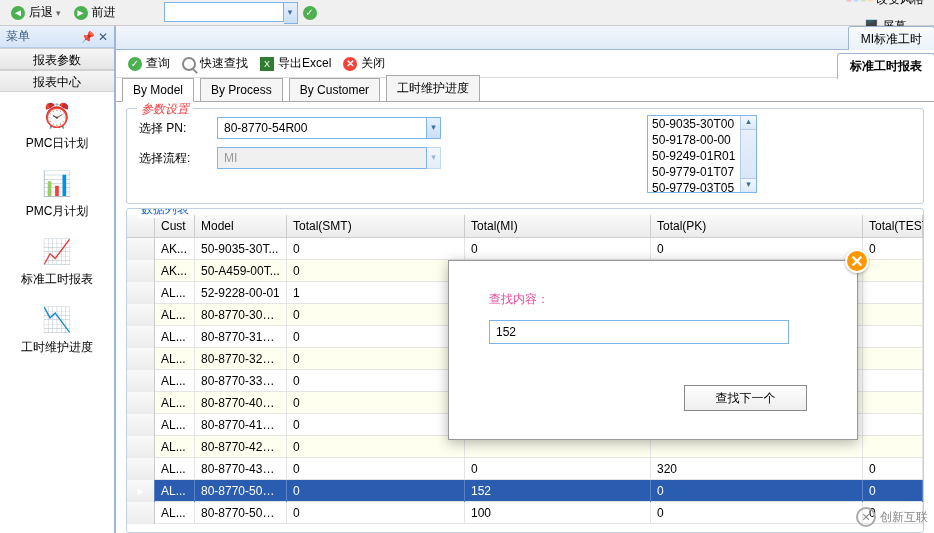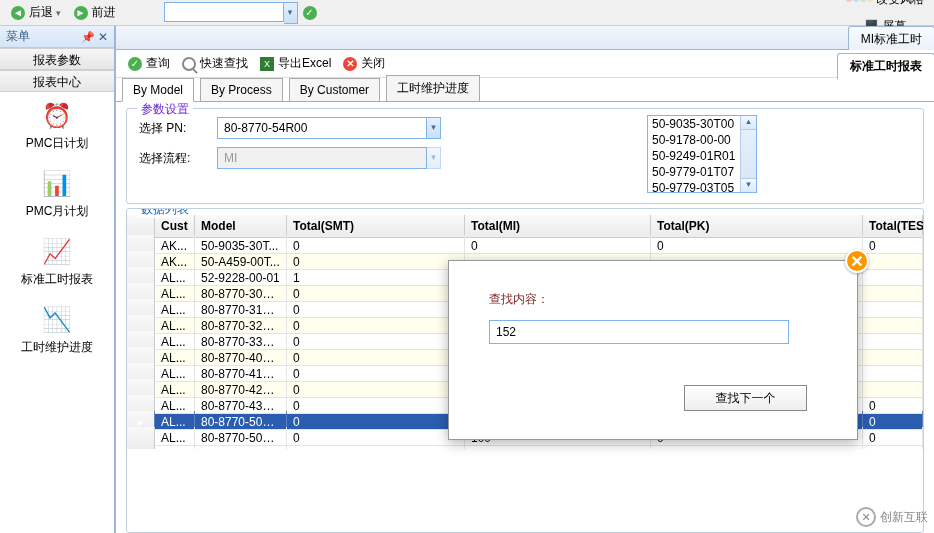--- a/index.html
+++ b/index.html
@@ -27,50 +27,50 @@
 .action-bar{height:28px;display:flex;align-items:center;gap:12px;padding:0 12px;background:#fff;border-bottom:1px solid #ddd;}
 .act{display:flex;align-items:center;gap:4px;cursor:pointer;}
 .circle-red{width:14px;height:14px;border-radius:50%;background:#f44336;color:#fff;font-size:10px;line-height:14px;text-align:center;font-weight:bold;}
 .mag{width:14px;height:14px;border:2px solid #888;border-radius:50%;position:relative;}
 .mag:after{content:"";position:absolute;width:6px;height:2px;background:#888;bottom:-3px;right:-4px;transform:rotate(45deg);}
 .excel-ico{width:14px;height:14px;background:#2e7d32;color:#fff;font-size:9px;text-align:center;line-height:14px;}
 .subtabs{height:24px;display:flex;align-items:flex-end;padding-left:6px;border-bottom:1px solid #aaa;gap:4px;}
 .subtab{padding:4px 10px;border:1px solid #aaa;border-bottom:none;background:#f5f5f5;cursor:pointer;margin-right:2px;}
 .subtab.active{background:#fff;border-bottom:1px solid #fff;position:relative;top:1px;}
 .fieldset{margin:6px 10px 4px;border:1px solid #c0d0e0;border-radius:3px;padding:8px 12px;position:relative;}
-.legend{position:absolute;top:-8px;left:10px;background:#fff;padding:0 4px;color:#6d28d9;}
+.legend{position:absolute;top:-8px;left:10px;background:#fff;padding:0 4px;color:#ef4444;font-style:italic;}
 .param-row{display:flex;align-items:center;gap:8px;margin-bottom:8px;}
 .param-row label{width:70px;}
 .combo{display:flex;}
 .combo input{width:210px;height:22px;border:1px solid #7eb4ea;padding:0 6px;}
 .combo .dd-sm{height:22px;}
 .listbox{position:absolute;left:520px;top:6px;width:110px;height:78px;border:1px solid #7eb4ea;background:#fff;overflow:hidden;}
 .listbox .lb-item{padding:1px 4px;}
 .lb-scroll{position:absolute;right:0;top:0;width:16px;height:100%;background:linear-gradient(#eaf1fa,#d5e5f7);border-left:1px solid #b6cce5;}
 .lb-scroll .arr{height:14px;text-align:center;font-size:9px;color:#3b6ea5;background:linear-gradient(#f3f8fe,#dae9f9);border-bottom:1px solid #b6cce5;}
 .lb-scroll .arr.dn{position:absolute;bottom:0;width:100%;border-top:1px solid #b6cce5;border-bottom:none;}
 .grid-area{flex:1;margin:0 10px;border:1px solid #c0d0e0;border-radius:3px;position:relative;overflow:hidden;}
 .grid-legend{position:absolute;top:-8px;left:10px;background:#fff;padding:0 4px;color:#1565c0;z-index:2;}
 .grid{margin-top:6px;width:100%;}
 .ghead{display:flex;background:linear-gradient(#f9f9f9,#ececec);border-bottom:1px solid #ccc;}
-.gh{border-right:1px solid #ccc;padding:4px 6px;font-weight:bold;}
-.grow{display:flex;border-bottom:1px solid #e4e4e4;height:16px;align-items:center;}
+.gh{border-right:1px solid #ccc;padding:4px 6px;font-weight:normal;}
+.grow{display:flex;border-bottom:1px solid #e4e4e4;height:22px;align-items:center;}
 .grow.alt{background:#fffff0;}
 .grow.sel{background:#2a5db0;color:#fff;}
 .grow.sel .gc{border-right-color:#5a82c4;}
 .gc{border-right:1px solid #e4e4e4;padding:0 6px;overflow:hidden;white-space:nowrap;text-overflow:ellipsis;height:22px;line-height:22px;}
 .rowhdr{width:28px;background:linear-gradient(#f9f9f9,#ececec);border-right:1px solid #ccc;text-align:center;}
 .c-cust{width:40px;}
 .c-model{width:92px;}
 .c-smt{width:178px;}
 .c-mi{width:186px;}
 .c-pk{width:212px;}
 .c-test{width:60px;}
 .dialog{position:absolute;left:448px;top:260px;width:410px;height:180px;background:#fff;border:1px solid #999;box-shadow:0 3px 12px rgba(0,0,0,0.3);z-index:10;padding:30px 40px;}
-.dlg-label{color:#7f1d1d;margin-bottom:12px;}
+.dlg-label{color:#ec4899;margin-bottom:12px;}
 .dlg-input{width:300px;height:24px;border:1px solid #7eb4ea;padding:0 6px;}
 .dlg-btn{position:absolute;right:50px;bottom:28px;width:123px;height:26px;border:1px solid #888;background:linear-gradient(#fff,#eee);cursor:pointer;}
 .dlg-close{position:absolute;right:-12px;top:-12px;width:24px;height:24px;border-radius:50%;background:#ff9800;color:#fff;font-size:16px;font-weight:bold;text-align:center;line-height:22px;cursor:pointer;border:2px solid #fff;box-shadow:0 1px 3px rgba(0,0,0,0.3);}
 .watermark{position:absolute;right:6px;bottom:6px;color:#888;font-size:12px;display:flex;align-items:center;gap:4px;z-index:5;}
 .wm-ico{width:20px;height:20px;border:2px solid #aaa;border-radius:50%;display:flex;align-items:center;justify-content:center;font-size:11px;color:#888;}
 .pin{font-size:11px;color:#3b6ea5;}
 </style>
 </head>
 <body>
 

